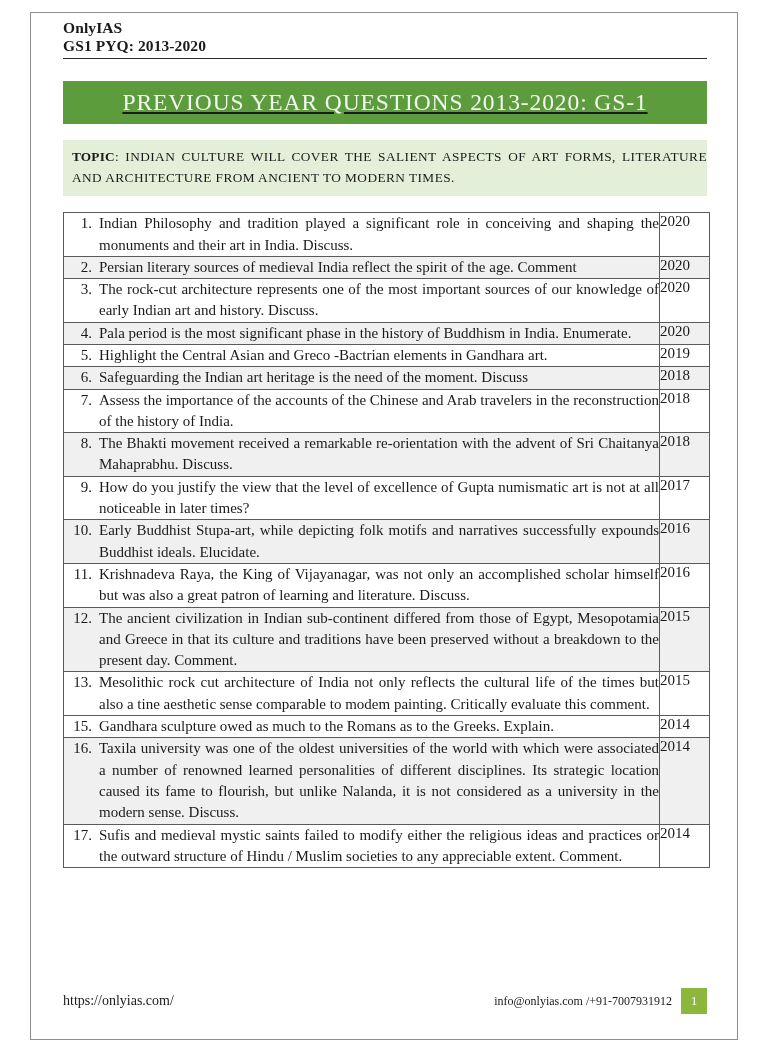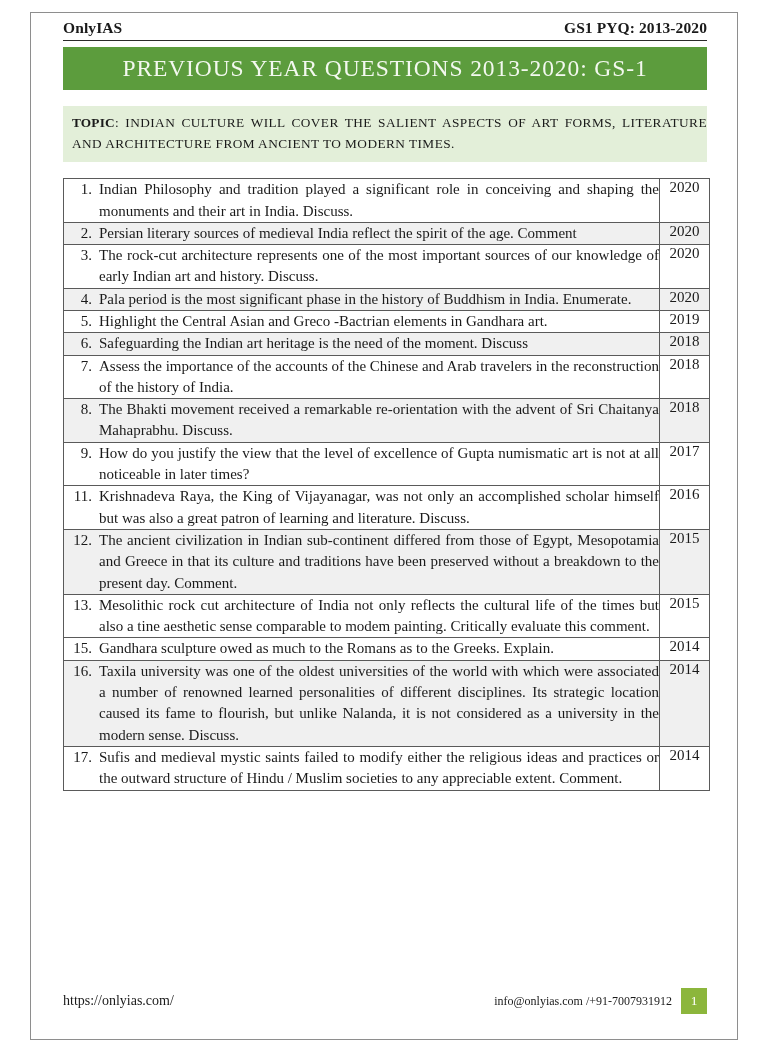--- a/index.html
+++ b/index.html
@@ -34,37 +34,39 @@
   }
 
   
   .doc-header {
     display: flex;
     justify-content: space-between;
     align-items: baseline;
     border-bottom: 1.6px solid #2b2b2b;
     padding-bottom: 3px;
     margin-bottom: 0;
+    flex-direction: column;
   }
   .doc-header .hdr-left,
   .doc-header .hdr-right {
     font-size: 15.5px;
     font-weight: bold;
     letter-spacing: 0.1px;
     white-space: nowrap;
   }
 
   
   .title-banner {
-    margin-top: 6px;
+    margin-top: 22px;
     background: #5c9c3d;
     height: 43px;
     display: flex;
     align-items: center;
     justify-content: center;
+    text-decoration: underline;
   }
   .title-banner .banner-text {
     color: #f3f8ef;
     font-size: 23.5px;
     letter-spacing: 0.9px;
     white-space: nowrap;
     font-weight: normal;
   }
 
   
@@ -102,21 +104,21 @@
   .q-table tr.shaded td {
     background: #f0f0f0;
   }
 
   .cell-q {
     width: 595px;
     padding: 3px 7px 4px 4px;
   }
   .cell-y {
     width: 49px;
-    text-align: center;
+    text-align: left;
     font-size: 15px;
     padding: 4px 2px 4px 2px;
     white-space: nowrap;
   }
 
   .q-flex {
     display: flex;
     align-items: flex-start;
   }
   .q-num {
@@ -265,20 +267,29 @@
             <td class="cell-y">2018</td>
           </tr>
           <tr>
             <td class="cell-q">
               <div class="q-flex">
                 <div class="q-num">9.</div>
                 <div class="q-text">How do you justify the view that the level of excellence of Gupta numismatic art is not at all noticeable in later times?</div>
               </div>
             </td>
             <td class="cell-y">2017</td>
+          </tr>
+          <tr class="shaded">
+            <td class="cell-q">
+              <div class="q-flex">
+                <div class="q-num">10.</div>
+                <div class="q-text">Early Buddhist Stupa-art, while depicting folk motifs and narratives successfully expounds Buddhist ideals. Elucidate.</div>
+              </div>
+            </td>
+            <td class="cell-y">2016</td>
           </tr>
           <tr>
             <td class="cell-q">
               <div class="q-flex">
                 <div class="q-num">11.</div>
                 <div class="q-text">Krishnadeva Raya, the King of Vijayanagar, was not only an accomplished scholar himself but was also a great patron of learning and literature. Discuss.</div>
               </div>
             </td>
             <td class="cell-y">2016</td>
           </tr>

